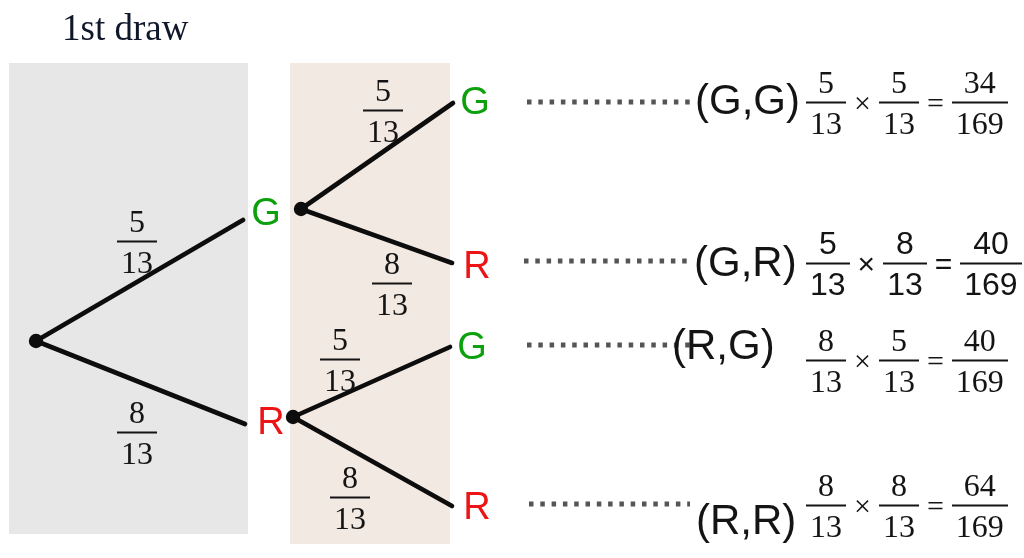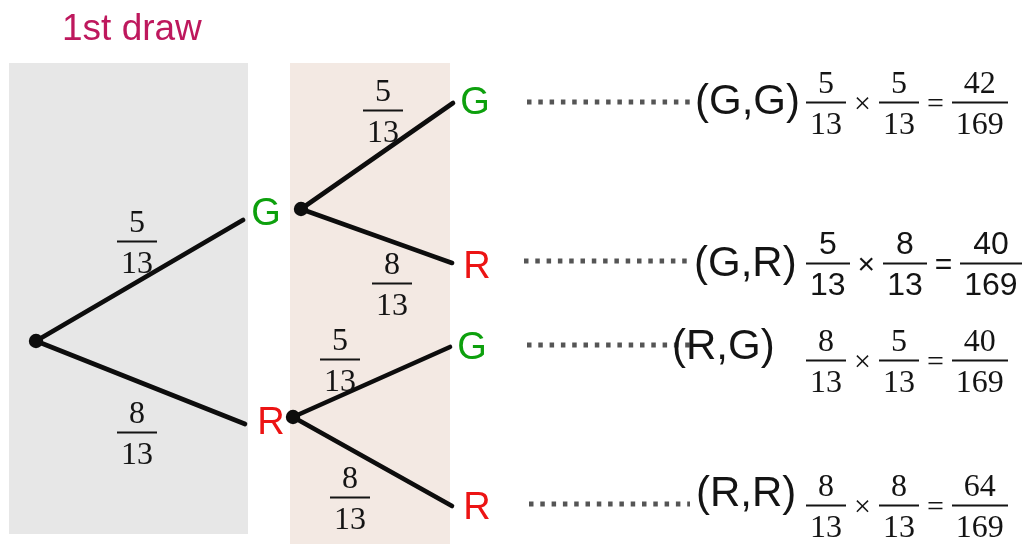--- a/index.html
+++ b/index.html
@@ -3,21 +3,21 @@
 <meta charset="utf-8">
 <style>
   html,body{margin:0;padding:0;background:#ffffff;}
   .canvas{
     position:relative;width:1024px;height:558px;overflow:hidden;
     font-family:"Liberation Sans",sans-serif;color:#131313;background:#ffffff;
   }
   .panel{position:absolute;}
   .panel.gray{left:9px;top:63px;width:239px;height:471px;background:#e7e7e7;}
   .panel.pink{left:290px;top:63px;width:160px;height:481px;background:#f3e9e3;}
-  .header{position:absolute;font-size:37px;line-height:1;color:#be185d;white-space:nowrap;}
+  .header{position:absolute;font-size:37px;line-height:1;color:#0f172a;white-space:nowrap;font-family:Liberation Serif, serif;}
   svg.lines{position:absolute;left:0;top:0;}
   .abs{position:absolute;transform:translate(-50%,-50%);}
   .node{font-size:38px;line-height:1;white-space:nowrap;}
   .green{color:#0da00d;}
   .red{color:#ec1414;}
   .serif{font-family:"Liberation Serif",serif;}
   .sans-math{font-family:"Liberation Sans",sans-serif;}
   .frac{display:inline-flex;flex-direction:column;align-items:center;line-height:1;font-size:32px;color:#141414;}
   .frac .num{padding:0 4px 4px;}
   .frac .den{border-top:2.5px solid #141414;padding:3px 4px 0;}
@@ -85,35 +85,35 @@
   <div class="node green abs" style="left:266px;top:212px">G</div>
   <div class="node red abs" style="left:271px;top:421px">R</div>
   <div class="node green abs" style="left:475px;top:101px">G</div>
   <div class="node red abs" style="left:477px;top:265px">R</div>
   <div class="node green abs" style="left:472px;top:346px">G</div>
   <div class="node red abs" style="left:477px;top:506px">R</div>
 
   <div class="pair" style="left:695px;top:100px">(G,G)</div>
   <div class="pair" style="left:694px;top:262px">(G,R)</div>
   <div class="pair" style="left:672px;top:345px">(R,G)</div>
-  <div class="pair" style="left:696px;top:492px">(R,R)</div>
+  <div class="pair" style="left:696px;top:520px">(R,R)</div>
 
   <div class="equation serif" style="left:806px;top:102px">
     <span class="frac">
       <span class="num">5</span>
       <span class="den">13</span>
     </span>
     <span class="op">×</span>
     <span class="frac">
       <span class="num">5</span>
       <span class="den">13</span>
     </span>
     <span class="op">=</span>
     <span class="frac">
-      <span class="num">42</span>
+      <span class="num">34</span>
       <span class="den">169</span>
     </span>
   </div>
 
   <div class="equation sans-math" style="left:806px;top:263px">
     <span class="frac sans-math">
       <span class="num">5</span>
       <span class="den">13</span>
     </span>
     <span class="op">×</span>

